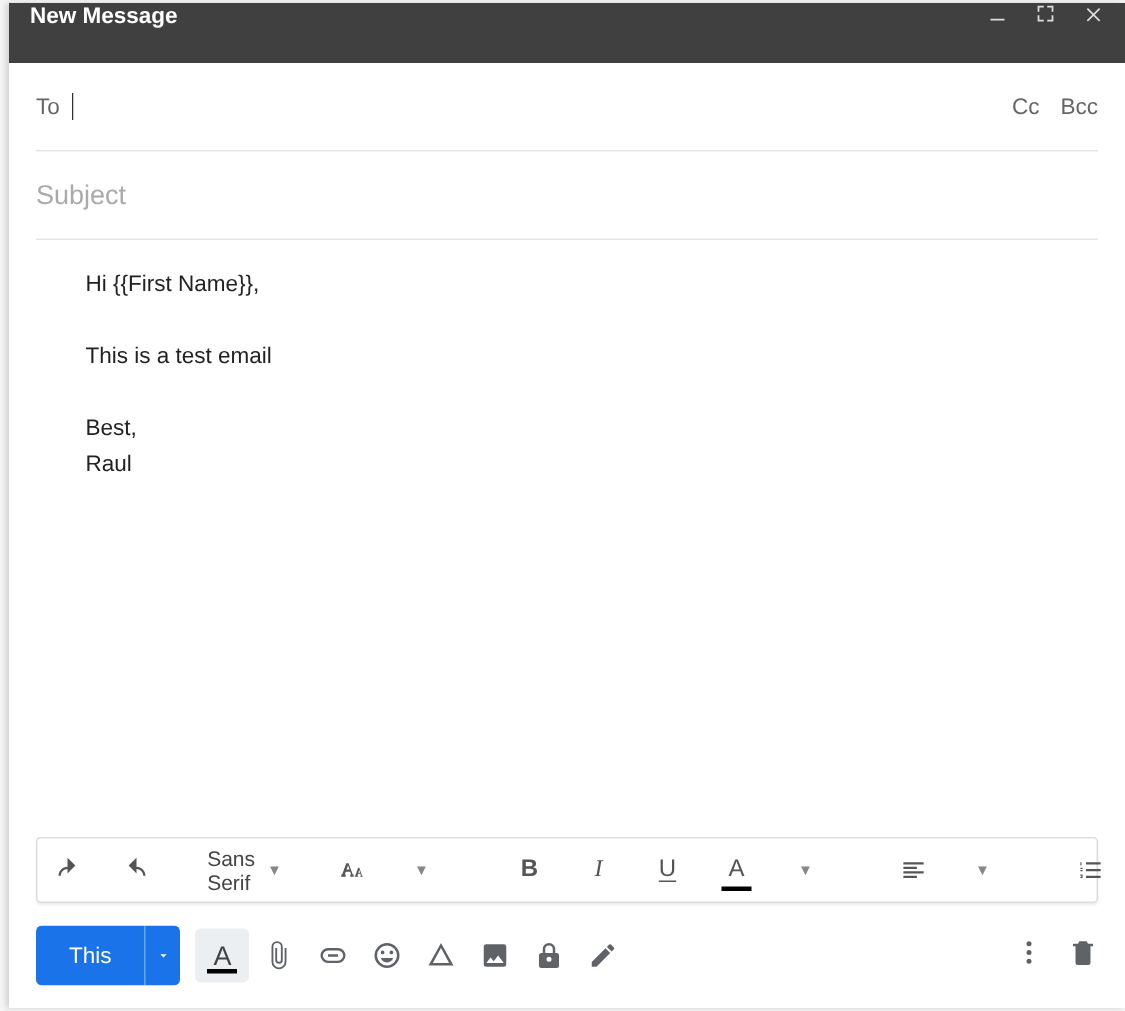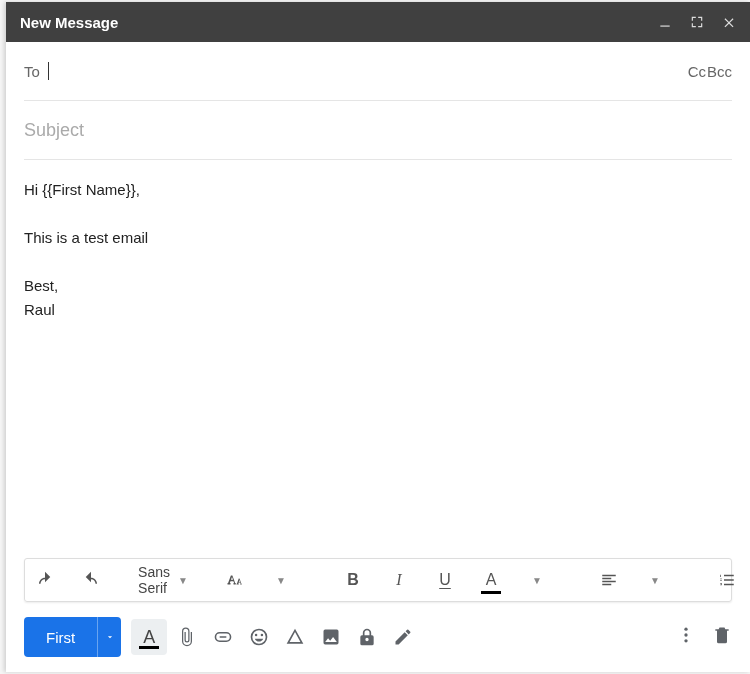--- a/index.html
+++ b/index.html
@@ -18,21 +18,21 @@
     background: #fff;
     display: flex;
     flex-direction: column;
     box-shadow: -2px 0 4px rgba(0,0,0,0.15);
   }
   .titlebar {
     background: #404040;
     color: #fff;
     height: 40px;
     display: flex;
-    align-items: center;
+    align-items: flex-start;
     padding: 0 14px;
     font-size: 15px;
     font-weight: bold;
   }
   .titlebar .title { flex: 1; }
   .titlebar .win-controls { display: flex; gap: 18px; align-items:center;}
   .titlebar .win-controls span { cursor: pointer; color: #ddd; }
   .titlebar svg { width:14px; height:14px; fill:#ddd; display:block;}
   .field-row {
     display: flex;
@@ -40,31 +40,32 @@
     height: 59px;
     margin: 0 18px;
     border-bottom: 1px solid #e5e5e5;
     font-size: 15px;
     color: #222;
   }
   .field-row .label { color: #666; margin-right: 6px; font-size: 15px;}
   .field-row input {
     border: none; outline: none; flex:1; font-size:18px; padding:4px 0;
   }
-  .field-row .ccbcc { color:#666; font-size:15px; display:flex; gap:1px;}
+  .field-row .ccbcc { color:#666; font-size:15px; display:flex; gap:14px;}
   .field-row .ccbcc span { cursor:pointer;}
   .subject-row input::placeholder { color:#aaa; }
   .body-area {
     flex: 1;
     padding: 18px 18px 0 18px;
     font-size: 15px;
     color: #222;
     line-height: 1.6;
     outline:none;
     white-space: pre-wrap;
+    margin-left: 33px;
   }
   .format-bar {
     margin: 0 18px 10px 18px;
     height: 44px;
     border: 1px solid #ddd;
     border-radius: 3px;
     box-shadow: 0 1px 2px rgba(0,0,0,0.08);
     display: flex;
     align-items: center;
     padding: 0 6px;
@@ -245,21 +246,21 @@
         </svg>
     </div>
     <div class="sep"></div>
     <div class="fb-btn">
         <span class="caret">▼</span>
       </div>
   </div>
 
   <div class="bottom-bar">
     <div class="send-group">
-      <button class="send-btn">First</button>
+      <button class="send-btn">This</button>
       <button class="send-drop">
         <svg viewBox="0 0 24 24" style="width:10px;height:10px;fill:#fff">
             <path d="M7 10l5 5 5-5z"></path>
           </svg>
       </button>
     </div>
     <div class="text-style-btn">
       A<span class="bar"></span>
     </div>
     <div class="bottom-icons">

